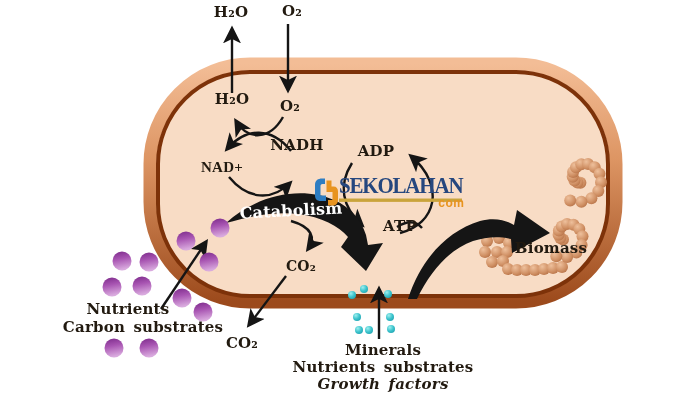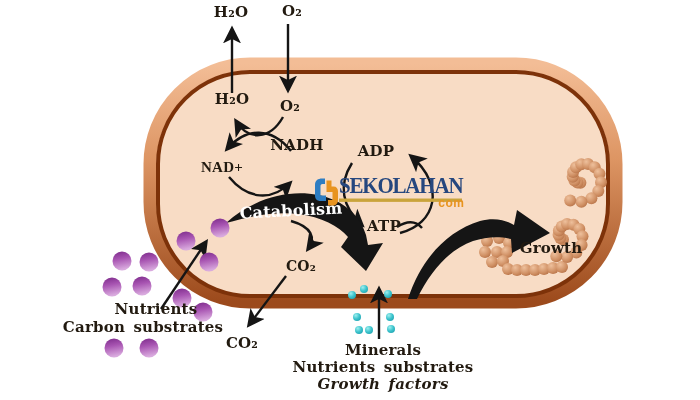--- a/index.html
+++ b/index.html
@@ -153,26 +153,26 @@
       </g>
   </svg>
 
   <div class="lbl" style="left:231px;top:5px;">H₂O</div>
   <div class="lbl" style="left:292px;top:4px;">O₂</div>
   <div class="lbl" style="left:232px;top:92px;">H₂O</div>
   <div class="lbl" style="left:290px;top:99px;">O₂</div>
   <div class="lbl" style="left:222px;top:160px;font-family:Liberation Serif, serif;">NAD+</div>
   <div class="lbl" style="left:297px;top:138px;">NADH</div>
   <div class="lbl" style="left:376px;top:144px;">ADP</div>
-  <div class="lbl" style="left:384px;top:219px;text-align:center;">ATP</div>
+  <div class="lbl" style="left:400px;top:219px;text-align:center;">ATP</div>
   <div class="lbl lbl-cat big" style="left:291px;top:203px;">Catabolism</div>
-  <div class="lbl" style="left:551px;top:241px;">Growth</div>
+  <div class="lbl" style="left:551px;top:241px;">Biomass</div>
   <div class="lbl small" style="left:301px;top:259px;">CO₂</div>
   <div class="lbl" style="left:242px;top:336px;">CO₂</div>
-  <div class="lbl" style="left:156px;top:302px;">Nutrients</div>
+  <div class="lbl" style="left:128px;top:302px;">Nutrients</div>
   <div class="lbl" style="left:143px;top:320px;">Carbon substrates</div>
   <div class="lbl" style="left:383px;top:343px;">Minerals</div>
   <div class="lbl" style="left:383px;top:360px;">Nutrients substrates</div>
   <div class="lbl" style="left:383px;top:377px;font-style:italic;">Growth factors</div>
 
   <div class="watermark">
     <svg class="wm-icon" width="26" height="30" viewBox="0 0 26 30">
       <path d="M3,9 C3,4.5 6,2.5 10,2.5 L13,2.5 L13,8 L10.5,8 C9.3,8 8.5,8.8 8.5,10
                L8.5,19.5 L14,19.5 L14,25 L8.5,25 C5,25 3,22.8 3,19.5 Z" style="fill:var(--watermark-blue,#2e7dc2)"></path>
       <path d="M14.5,4.5 L19.5,4.5 L19.5,10.5 L21.5,10.5 C24.5,10.5 26,12.5 26,15.5

